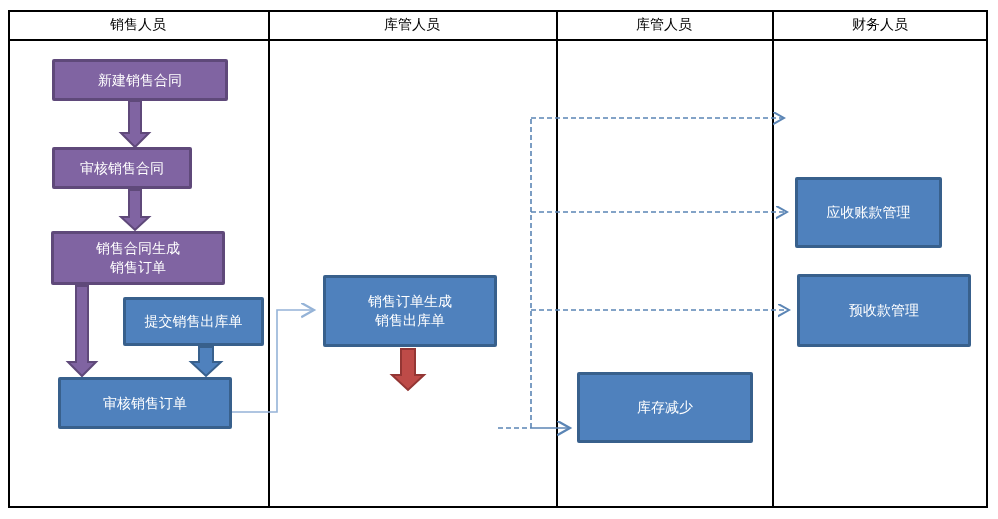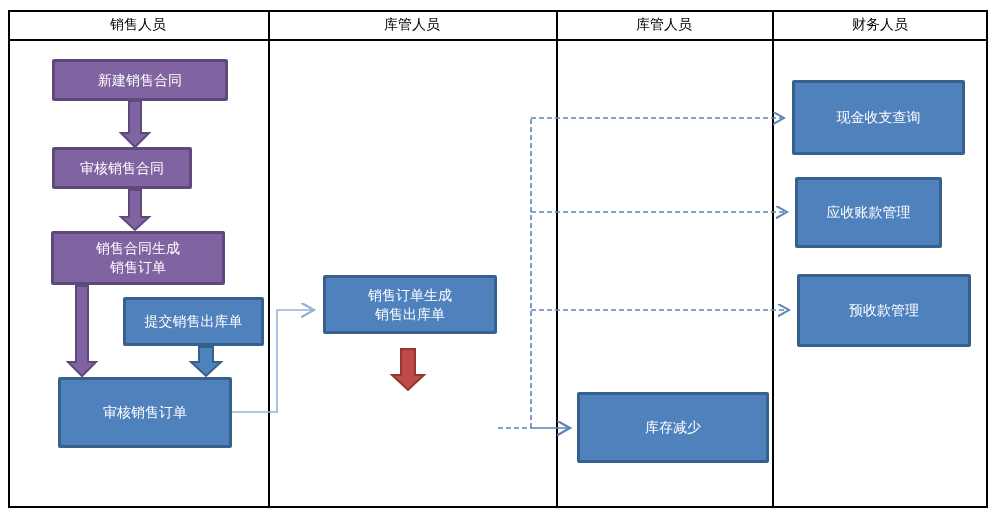--- a/index.html
+++ b/index.html
@@ -82,23 +82,22 @@
     <path d="M531,118 H784" fill="none" stroke="#5B85B5" stroke-width="1.4" stroke-dasharray="5,3" marker-end="url(#ah)"></path>
     <path d="M531,212 H787" fill="none" stroke="#5B85B5" stroke-width="1.4" stroke-dasharray="5,3" marker-end="url(#ah)"></path>
     <path d="M531,310 H789" fill="none" stroke="#5B85B5" stroke-width="1.4" stroke-dasharray="5,3" marker-end="url(#ah)"></path>
   </svg>
 
   <div class="node purple" style="left:52px;top:59px;width:176px;height:42px">新建销售合同</div>
   <div class="node purple" style="left:52px;top:147px;width:140px;height:42px">审核销售合同</div>
   <div class="node purple" style="left:51px;top:231px;width:174px;height:54px">销售合同生成
 销售订单</div>
   <div class="node blue" style="left:123px;top:297px;width:141px;height:49px">提交销售出库单</div>
-  <div class="node blue" style="left:58px;top:377px;width:174px;height:71px">审核销售订单</div>
+  <div class="node blue" style="left:58px;top:377px;width:174px;height:52px">审核销售订单</div>
 
-  <div class="node blue" style="left:323px;top:275px;width:174px;height:59px">销售订单生成
+  <div class="node blue" style="left:323px;top:275px;width:174px;height:72px">销售订单生成
 销售出库单</div>
-  <div class="node blue" style="left:577px;top:392px;width:192px;height:71px">库存减少</div>
+  <div class="node blue" style="left:577px;top:372px;width:176px;height:71px">库存减少</div>
 
-  <div class="node blue" style="left:792px;top:80px;width:173px;height:75px">现金收支查询</div>
   <div class="node blue" style="left:795px;top:177px;width:147px;height:71px">应收账款管理</div>
   <div class="node blue" style="left:797px;top:274px;width:174px;height:73px">预收款管理</div>
 
 </div>
 
 </body></html>

